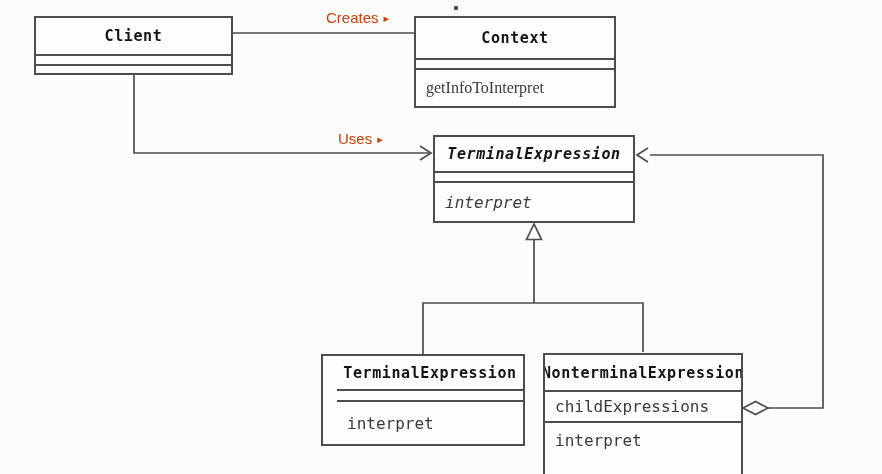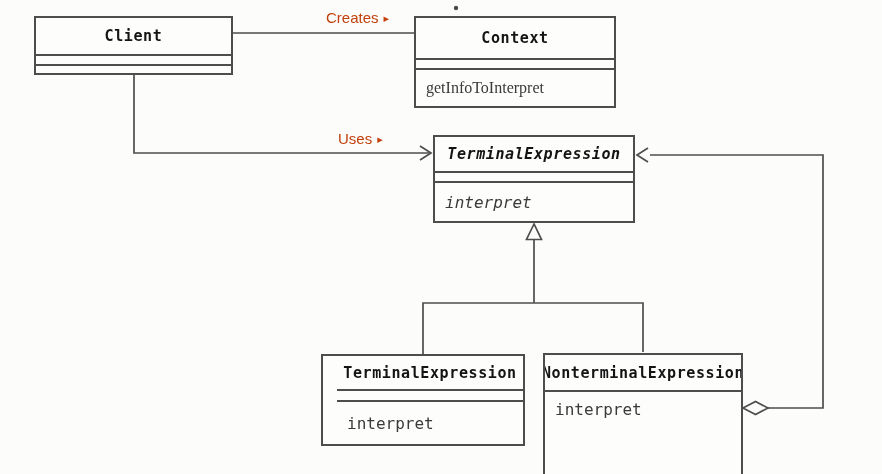--- a/index.html
+++ b/index.html
@@ -143,18 +143,21 @@
   <div class="uml-class" id="box-terminal">
     <div class="uml-title">TerminalExpression</div>
     <div class="uml-attrs"></div>
     <div class="uml-methods">
       <div>interpret</div>
     </div>
   </div>
 
   <div class="uml-class" id="box-nonterminal">
     <div class="uml-title">NonterminalExpression</div>
+    <div class="uml-attrs">
+      <div>childExpressions</div>
+    </div>
     <div class="uml-methods">
       <div>interpret</div>
     </div>
   </div>
 
 </div>
 
 </body></html>

